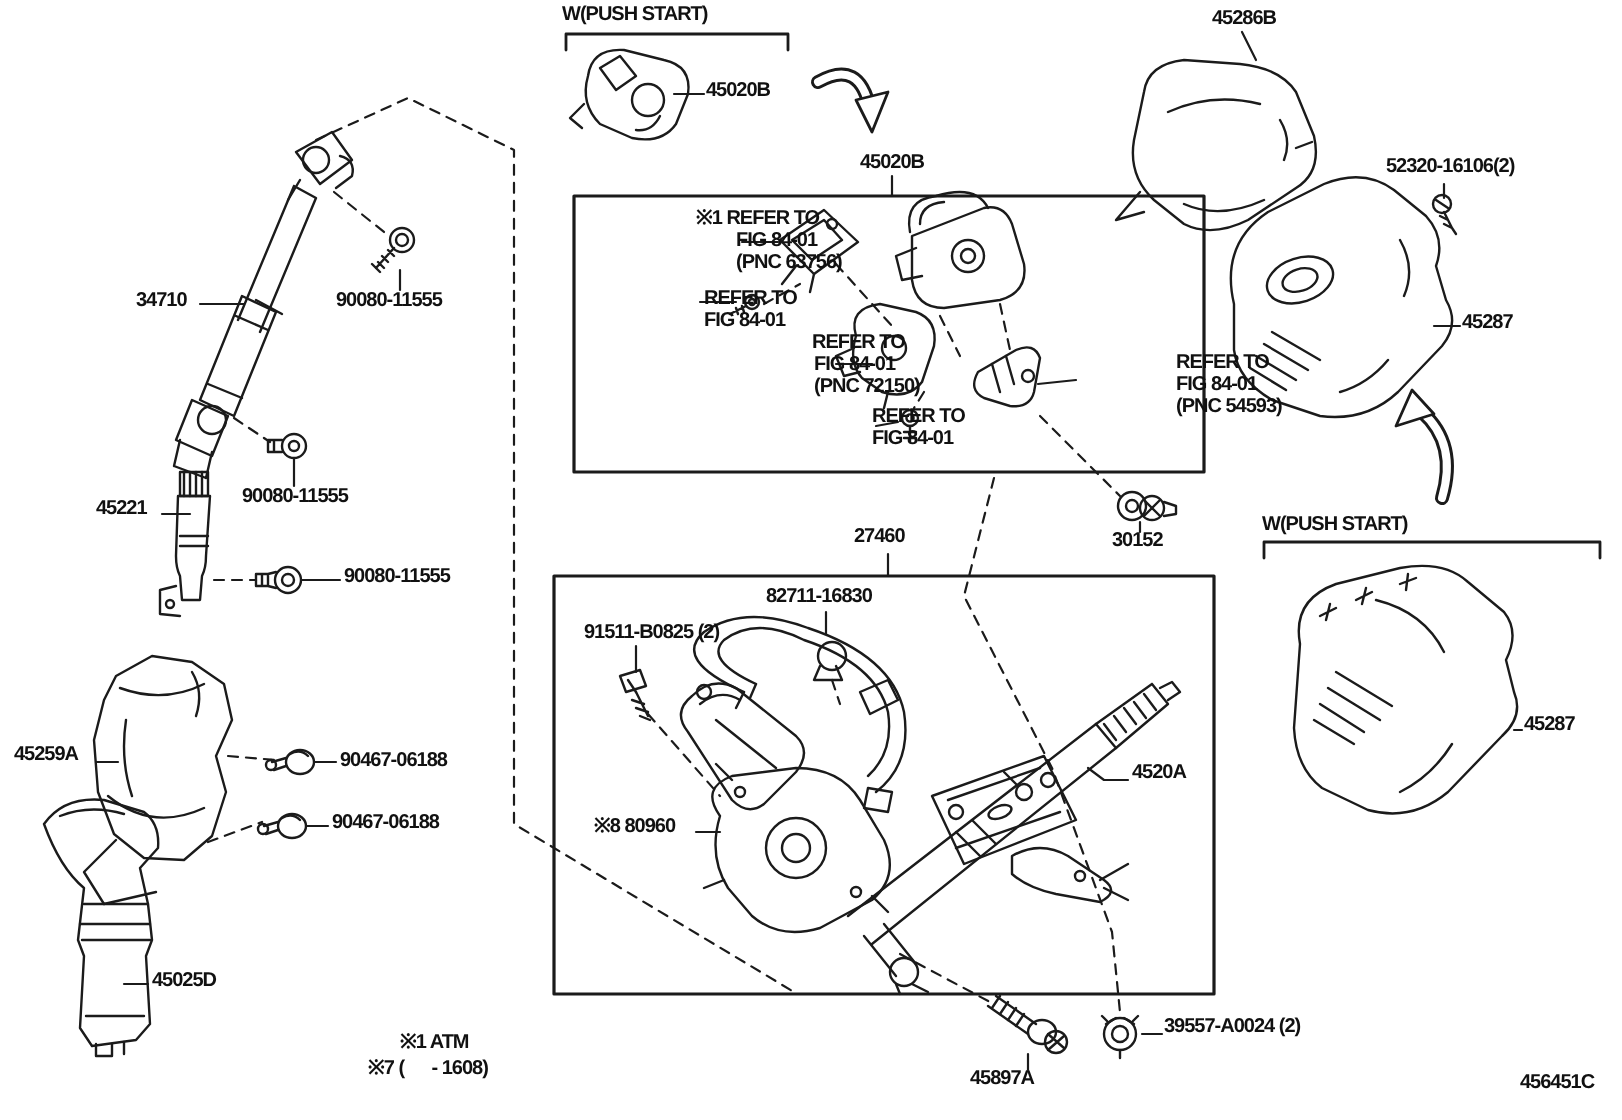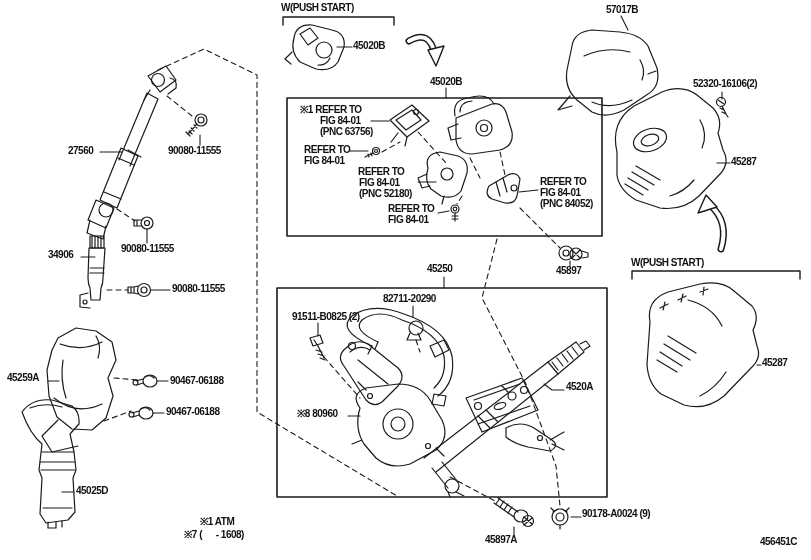--- a/index.html
+++ b/index.html
@@ -1,21 +1,21 @@
 <!DOCTYPE html>
 <html><head>
 <meta charset="utf-8">
 <style>
   html,body{margin:0;padding:0;background:#fff;}
   .stage{position:relative;width:811px;height:560px;background:#ffffff;overflow:hidden;
          font-family:Liberation Sans, sans-serif;padding-left:23px;}
   .stage svg{position:absolute;left:0;top:0;}
   .lbl{position:absolute;font-weight:bold;font-size:10px;line-height:10px;
        letter-spacing:-0.5px;color:#111;white-space:pre;}
-  .ref{font-size:10px;}
+  .ref{font-size:10px;margin-left:48px;}
 </style>
 </head>
 <body>
 
 <div class="stage">
 
 <svg width="811" height="560" viewBox="0 0 811 560" stroke="#1b1b1b" fill="none" stroke-width="1.2" stroke-linecap="round" stroke-linejoin="round">
 
   <g stroke-width="1.6">
     <rect x="287" y="98" width="315" height="138"></rect>
@@ -287,53 +287,53 @@
   <g>
     <circle cx="560" cy="517" r="8"></circle>
         <circle cx="560" cy="517" r="4"></circle>
     <path d="M554,511 l-3,-3 M566,511 l3,-3 M560,525 v4 M553,512 l5,-3 M567,512 l-5,-3"></path>
   </g>
 </svg>
 
   <div class="lbl" style="left:281px;top:3px">W(PUSH START)</div>
   <div class="lbl" style="left:353px;top:41px">45020B</div>
   <div class="lbl" style="left:430px;top:77px">45020B</div>
-  <div class="lbl" style="left:606px;top:5px">57017B</div>
+  <div class="lbl" style="left:606px;top:5px">45286B</div>
   <div class="lbl" style="left:693px;top:79px">52320-16106(2)</div>
   <div class="lbl" style="left:731px;top:157px">45287</div>
   <div class="lbl" style="left:631px;top:258px">W(PUSH START)</div>
   <div class="lbl" style="left:762px;top:358px">45287</div>
-  <div class="lbl" style="left:68px;top:146px">27560</div>
+  <div class="lbl" style="left:68px;top:146px">34710</div>
   <div class="lbl" style="left:168px;top:146px">90080-11555</div>
   <div class="lbl" style="left:121px;top:244px">90080-11555</div>
-  <div class="lbl" style="left:48px;top:250px">34906</div>
+  <div class="lbl" style="left:48px;top:250px">45221</div>
   <div class="lbl" style="left:172px;top:284px">90080-11555</div>
   <div class="lbl" style="left:7px;top:373px">45259A</div>
   <div class="lbl" style="left:170px;top:376px">90467-06188</div>
   <div class="lbl" style="left:166px;top:407px">90467-06188</div>
   <div class="lbl" style="left:76px;top:486px">45025D</div>
-  <div class="lbl" style="left:427px;top:264px">45250</div>
-  <div class="lbl" style="left:556px;top:266px">45897</div>
-  <div class="lbl" style="left:383px;top:294px">82711-20290</div>
+  <div class="lbl" style="left:427px;top:264px">27460</div>
+  <div class="lbl" style="left:556px;top:266px">30152</div>
+  <div class="lbl" style="left:383px;top:294px">82711-16830</div>
   <div class="lbl" style="left:292px;top:312px">91511-B0825 (2)</div>
   <div class="lbl" style="left:297px;top:409px">※8 80960</div>
   <div class="lbl" style="left:566px;top:382px">4520A</div>
   <div class="lbl" style="left:485px;top:535px">45897A</div>
-  <div class="lbl" style="left:582px;top:509px">90178-A0024 (9)</div>
+  <div class="lbl" style="left:582px;top:509px">39557-A0024 (2)</div>
   <div class="lbl" style="left:200px;top:517px">※1 ATM</div>
   <div class="lbl" style="left:184px;top:530px">※7 (      - 1608)</div>
   <div class="lbl" style="left:760px;top:537px">456451C</div>
 
   <div class="lbl ref" style="left:300px;top:105px">※1 REFER TO</div>
   <div class="lbl ref" style="left:320px;top:116px">FIG 84-01</div>
   <div class="lbl ref" style="left:320px;top:127px">(PNC 63756)</div>
   <div class="lbl ref" style="left:304px;top:145px">REFER TO</div>
   <div class="lbl ref" style="left:304px;top:156px">FIG 84-01</div>
   <div class="lbl ref" style="left:358px;top:167px">REFER TO</div>
   <div class="lbl ref" style="left:359px;top:178px">FIG 84-01</div>
-  <div class="lbl ref" style="left:359px;top:189px">(PNC 52180)</div>
+  <div class="lbl ref" style="left:359px;top:189px">(PNC 72150)</div>
   <div class="lbl ref" style="left:388px;top:204px">REFER TO</div>
   <div class="lbl ref" style="left:388px;top:215px">FIG 84-01</div>
   <div class="lbl ref" style="left:540px;top:177px">REFER TO</div>
   <div class="lbl ref" style="left:540px;top:188px">FIG 84-01</div>
-  <div class="lbl ref" style="left:540px;top:199px">(PNC 84052)</div>
+  <div class="lbl ref" style="left:540px;top:199px">(PNC 54593)</div>
 
 </div>
 
 </body></html>

